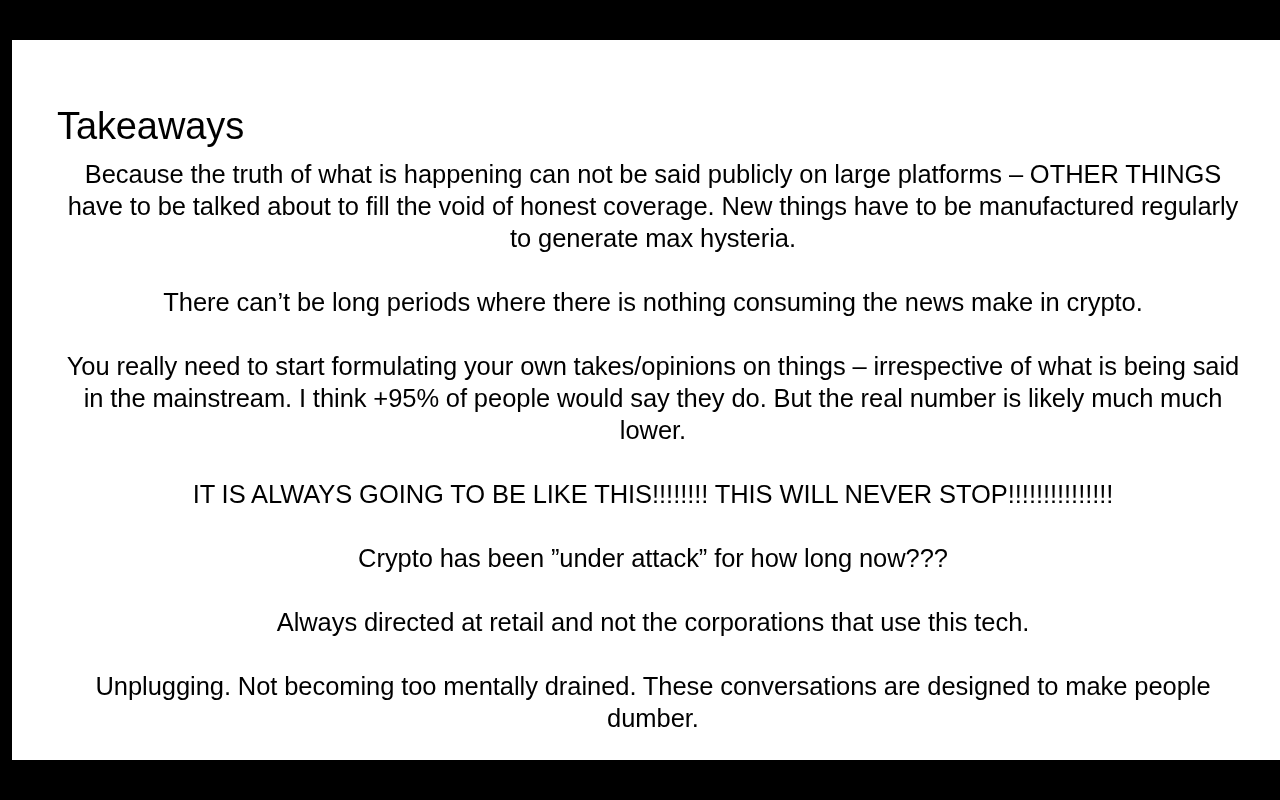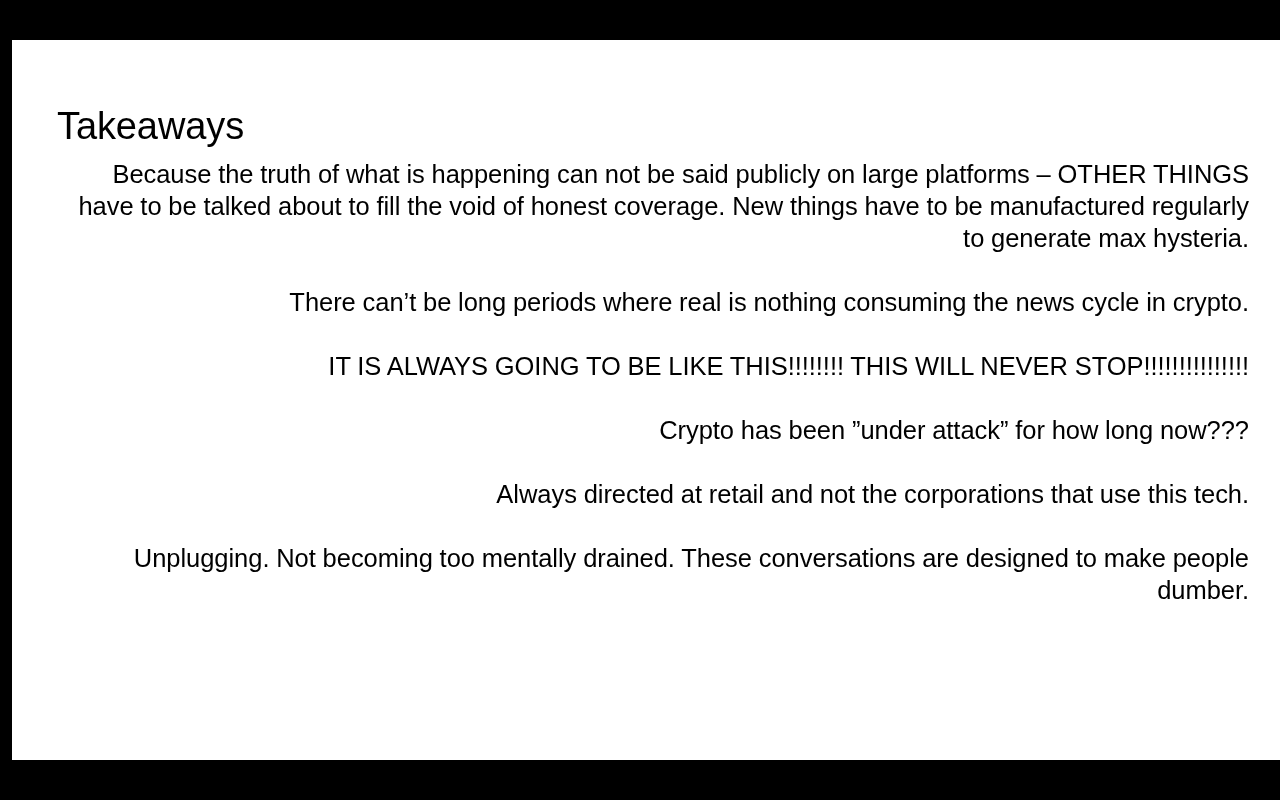--- a/index.html
+++ b/index.html
@@ -63,42 +63,43 @@
     width: 1192px;
     color: #000000;
   }
   .body-para {
     font-size: 25.5px;
     line-height: 32px;
     font-weight: 400;
     color: #000000;
     margin: 0 0 32px 0;
     letter-spacing: -0.05px;
-    text-align: right;
+    text-align: center;
     word-spacing: -0.2px;
   }
   .body-para:last-child {
     margin-bottom: 0;
     margin-top: 16px;
   }
 </style>
 </head>
 <body>
 
 <div id="slide-viewport">
 
   <div id="letterbox-top"></div>
 
   <div id="slide-canvas">
 
     <h1 id="slide-title">Takeaways</h1>
 
     <div id="slide-body">
       <p class="body-para">Because the truth of what is happening can not be said publicly on large platforms – OTHER THINGS have to be talked about to fill the void of honest coverage. New things have to be manufactured regularly to generate max hysteria.</p>
-      <p class="body-para">There can’t be long periods where real is nothing consuming the news cycle in crypto.</p>
+      <p class="body-para">There can’t be long periods where there is nothing consuming the news make in crypto.</p>
+      <p class="body-para">You really need to start formulating your own takes/opinions on things – irrespective of what is being said in the mainstream. I think +95% of people would say they do. But the real number is likely much much lower.</p>
       <p class="body-para">IT IS ALWAYS GOING TO BE LIKE THIS!!!!!!!!  THIS WILL NEVER STOP!!!!!!!!!!!!!!!</p>
       <p class="body-para">Crypto has been ”under attack” for how long now???</p>
       <p class="body-para">Always directed at retail and not the corporations that use this tech.</p>
       <p class="body-para">Unplugging. Not becoming too mentally drained. These conversations are designed to make people dumber.</p>
     </div>
 
   </div>
 
   <div id="letterbox-bottom"></div>
 

